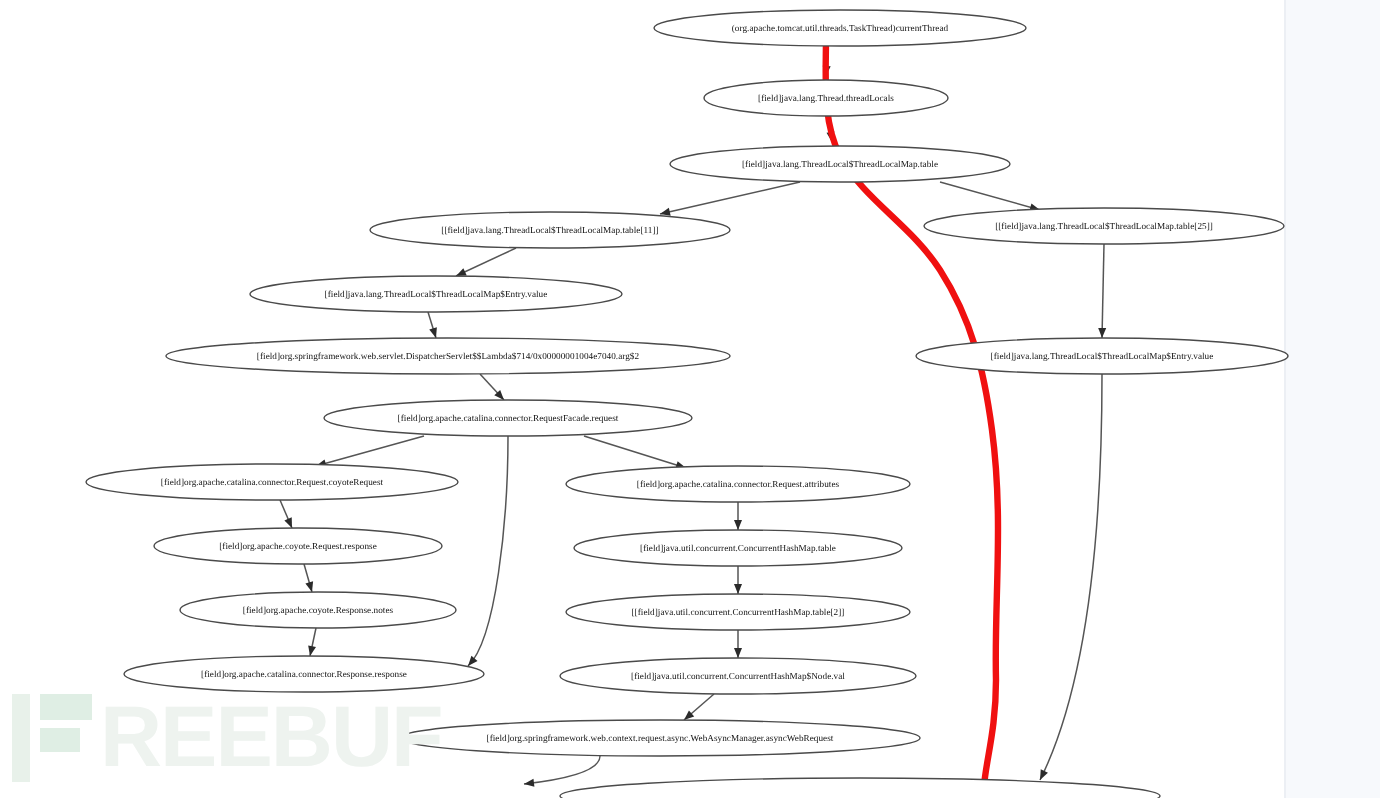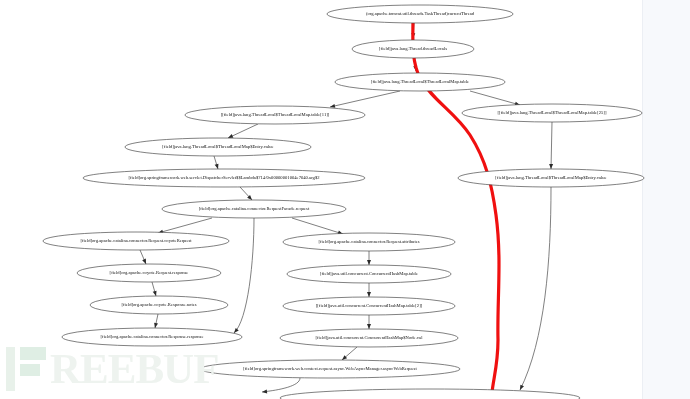--- a/index.html
+++ b/index.html
@@ -27,21 +27,21 @@
   .watermark{
     position:absolute;left:6px;bottom:4px;
     display:flex;align-items:center;height:52px;
     pointer-events:none;user-select:none;
   }
   .wm-mark{position:relative;width:40px;height:44px;margin-right:4px;}
   .wm-bar{position:absolute;left:0;top:0;width:9px;height:44px;background:#e8f1ea;}
   .wm-b1{position:absolute;left:14px;top:0;width:26px;height:13px;background:#dfeee4;}
   .wm-b2{position:absolute;left:14px;top:17px;width:20px;height:12px;background:#dfeee4;}
   .wm-text{
-    font-family:Liberation Serif, serif;
+    font-family:Liberation Sans, sans-serif;
     font-weight:bold;font-size:43px;line-height:44px;
     color:#eef3ef;letter-spacing:-1px;
   }
 </style>
 </head>
 <body>
 
 <div id="stage">
 
   <div class="right-band"></div>

